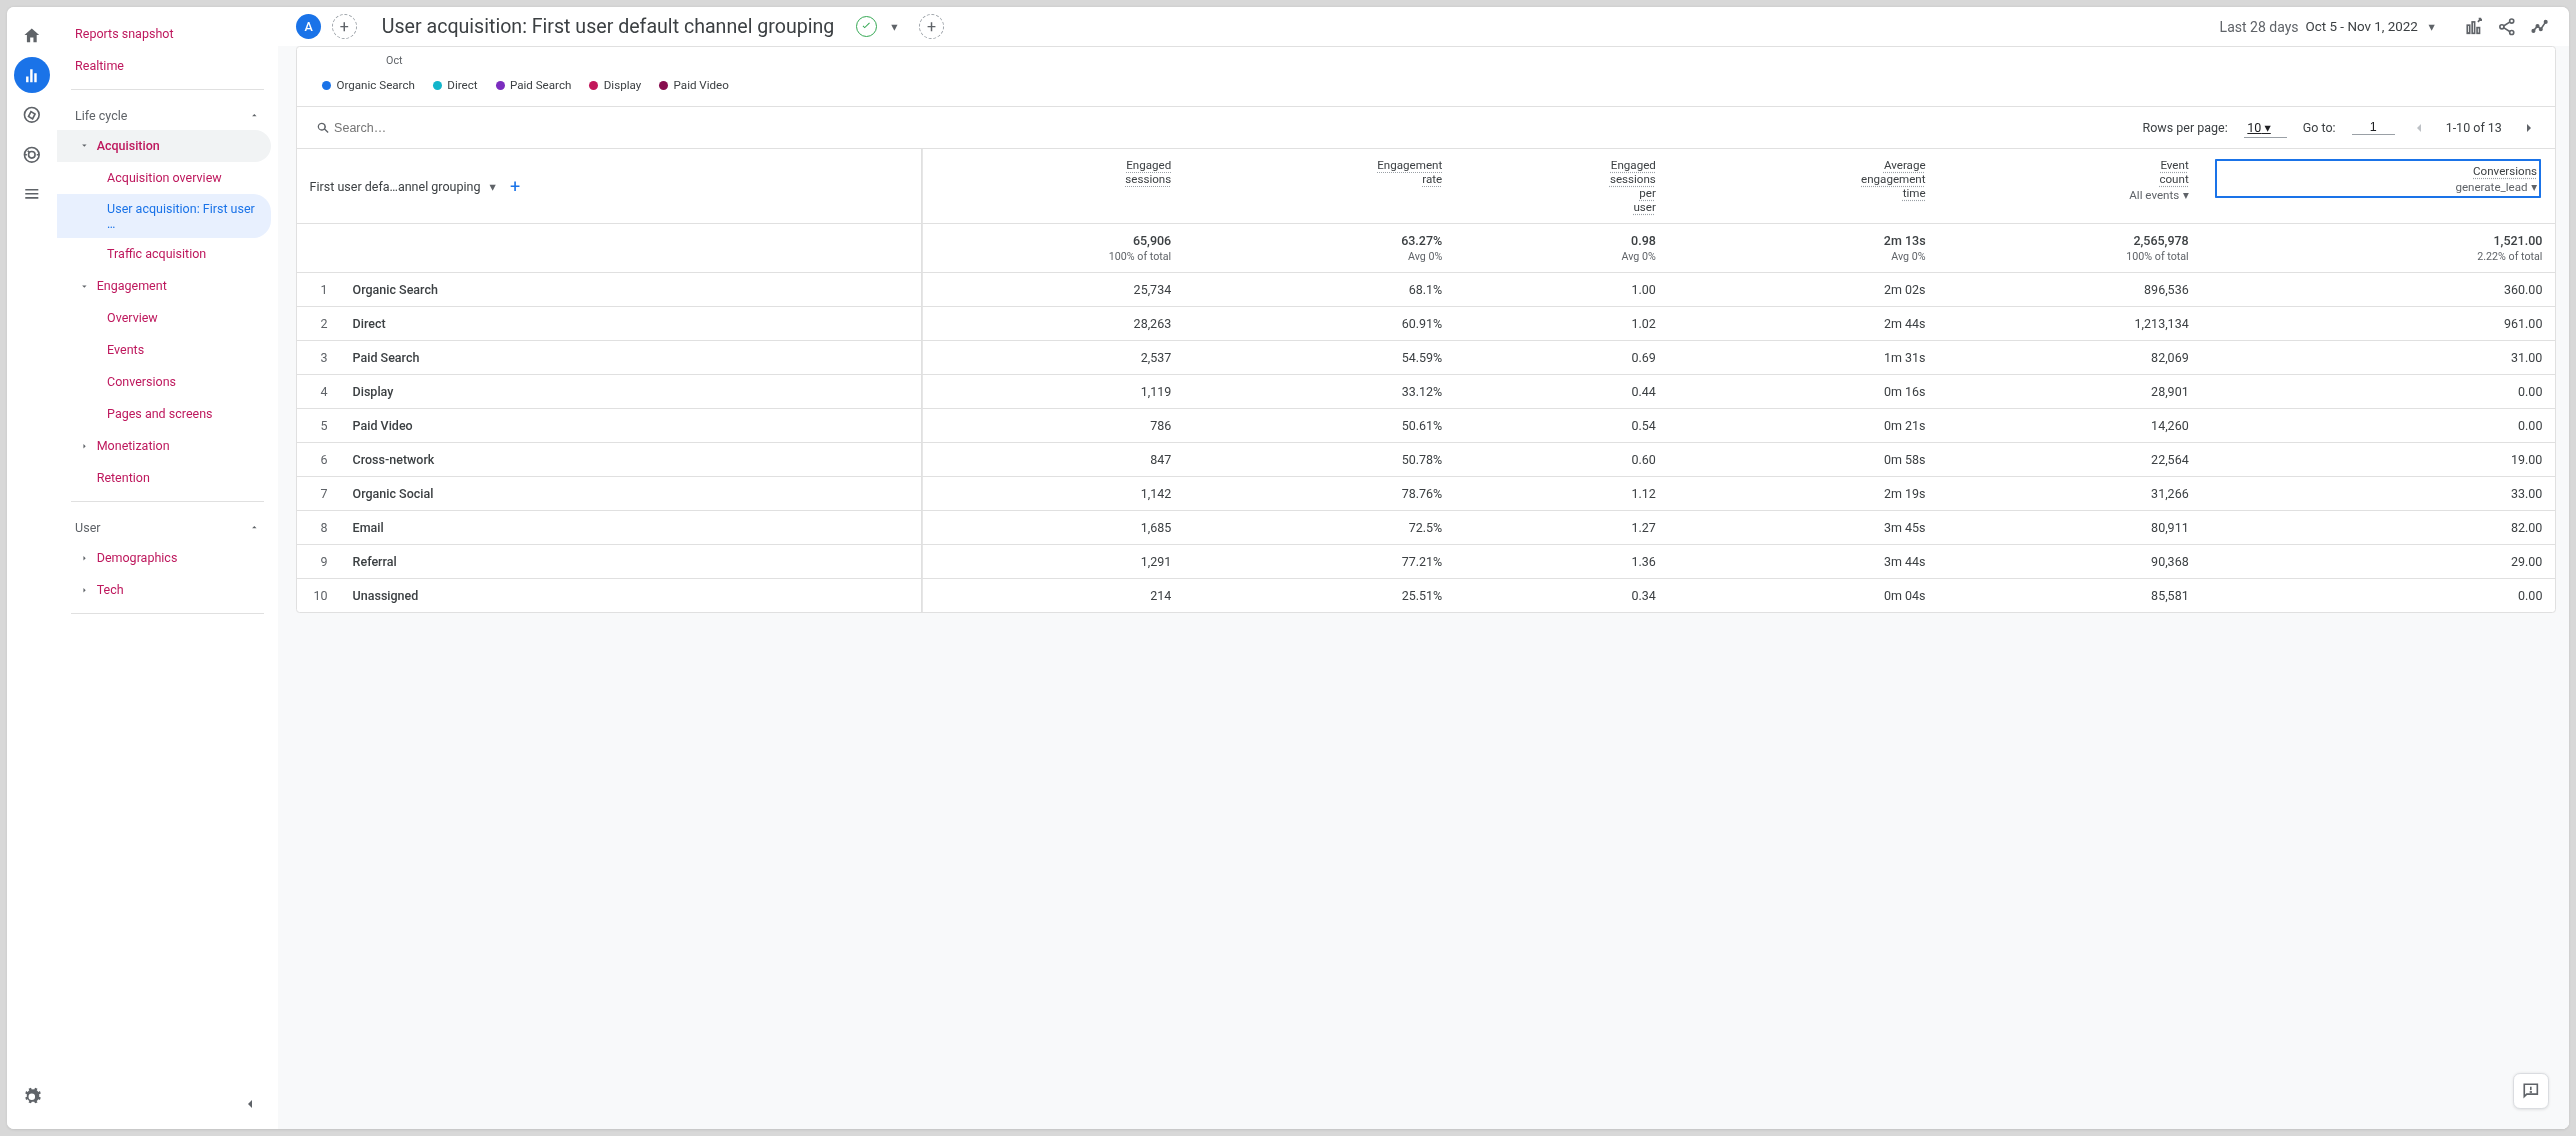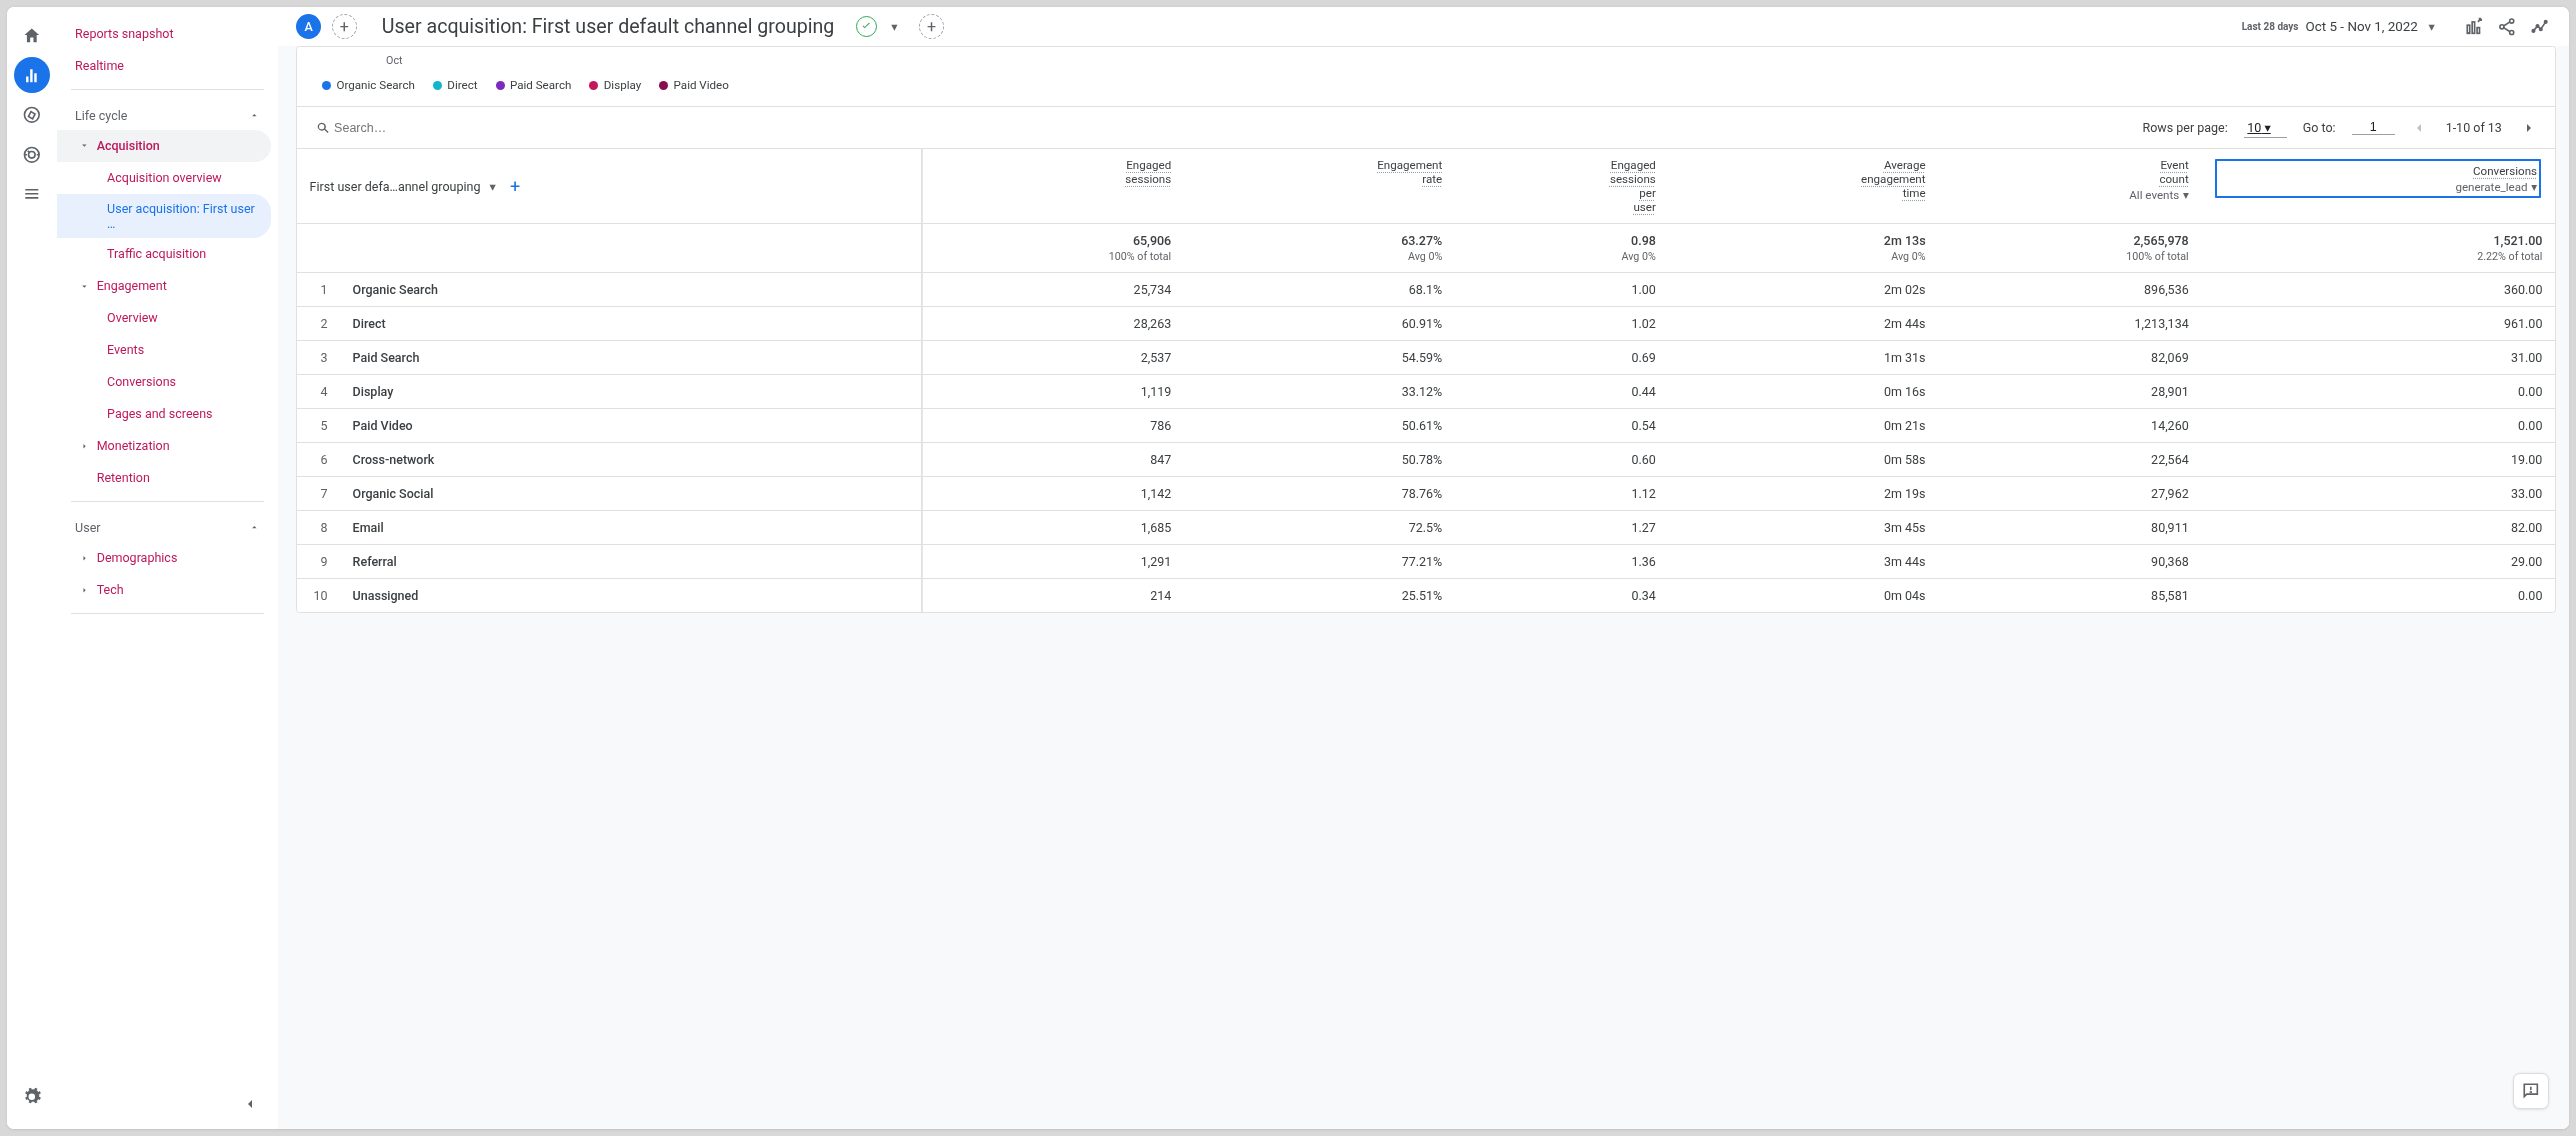--- a/index.html
+++ b/index.html
@@ -25,21 +25,21 @@
 .main { flex: 1; display: flex; flex-direction: column; background: #fff; overflow: hidden; }
 .header { display: flex; align-items: center; padding: 7.1px 18px; gap: 10.7px; }
 .chip-a { width: 25px; height: 25px; border-radius: 50%; background: #1a73e8; color: #fff; display:flex; align-items:center; justify-content:center; font-size:12.5px; font-weight:500;}
 .chip-plus { width: 25px; height: 25px; border-radius: 50%; border: 0.9px dashed #9aa0a6; display:flex; align-items:center; justify-content:center; color:#5f6368; cursor:pointer; font-size:16px;}
 .page-title { font-size: 19.6px; color: #3c4043; margin-left: 14.3px; flex-shrink: 0; }
 .check-badge { width: 21.4px; height: 21.4px; border-radius: 50%; border: 1.8px solid #34a853; display:flex; align-items:center; justify-content:center; margin-left:10.7px;}
 .check-badge svg { width:12.5px; height:12.5px; fill:#34a853;}
 .dd-caret { color:#5f6368; cursor:pointer; margin-left:3.6px; }
 .header-spacer { flex: 1; }
 .date-range { display:flex; align-items:center; gap:7.1px; color:#3c4043; cursor:pointer; }
-.date-range .label { font-size:10px; color:#5f6368;font-weight:bold;}
+.date-range .label { font-size:14px; color:#5f6368;}
 .date-range .value { font-size:13.4px; }
 .header-icons { display:flex; gap:14.3px; margin-left:18px; color:#5f6368;}
 .header-icons svg { width:19.6px; height:19.6px; cursor:pointer; }
 
 .content-scroll { flex:1; overflow:auto; background:#f8f9fa; padding: 0 13px 18px 18px; }
 .content-card { background:#fff; border:0.9px solid #e0e0e0; border-radius: 3.6px; overflow:hidden;}
 .chart-stub { padding: 7.1px 25px 14.3px 25px; }
 .month-label { font-size:10.7px; color:#5f6368; margin-left: 64px; margin-bottom:10.7px;}
 .legend { display:flex; gap:18px; font-size:11.6px; color:#3c4043;}
 .legend-item { display:flex; align-items:center; gap:5.4px;}
@@ -397,21 +397,21 @@
                 <td>22,564</td>
                 <td>19.00</td>
               </tr>
               <tr>
                 <td class="idx">7</td>
                 <td class="name">Organic Social</td>
                 <td class="sep-border">1,142</td>
                 <td>78.76%</td>
                 <td>1.12</td>
                 <td>2m 19s</td>
-                <td>27,962</td>
+                <td>31,266</td>
                 <td>33.00</td>
               </tr>
               <tr>
                 <td class="idx">8</td>
                 <td class="name">Email</td>
                 <td class="sep-border">1,685</td>
                 <td>72.5%</td>
                 <td>1.27</td>
                 <td>3m 45s</td>
                 <td>80,911</td>

